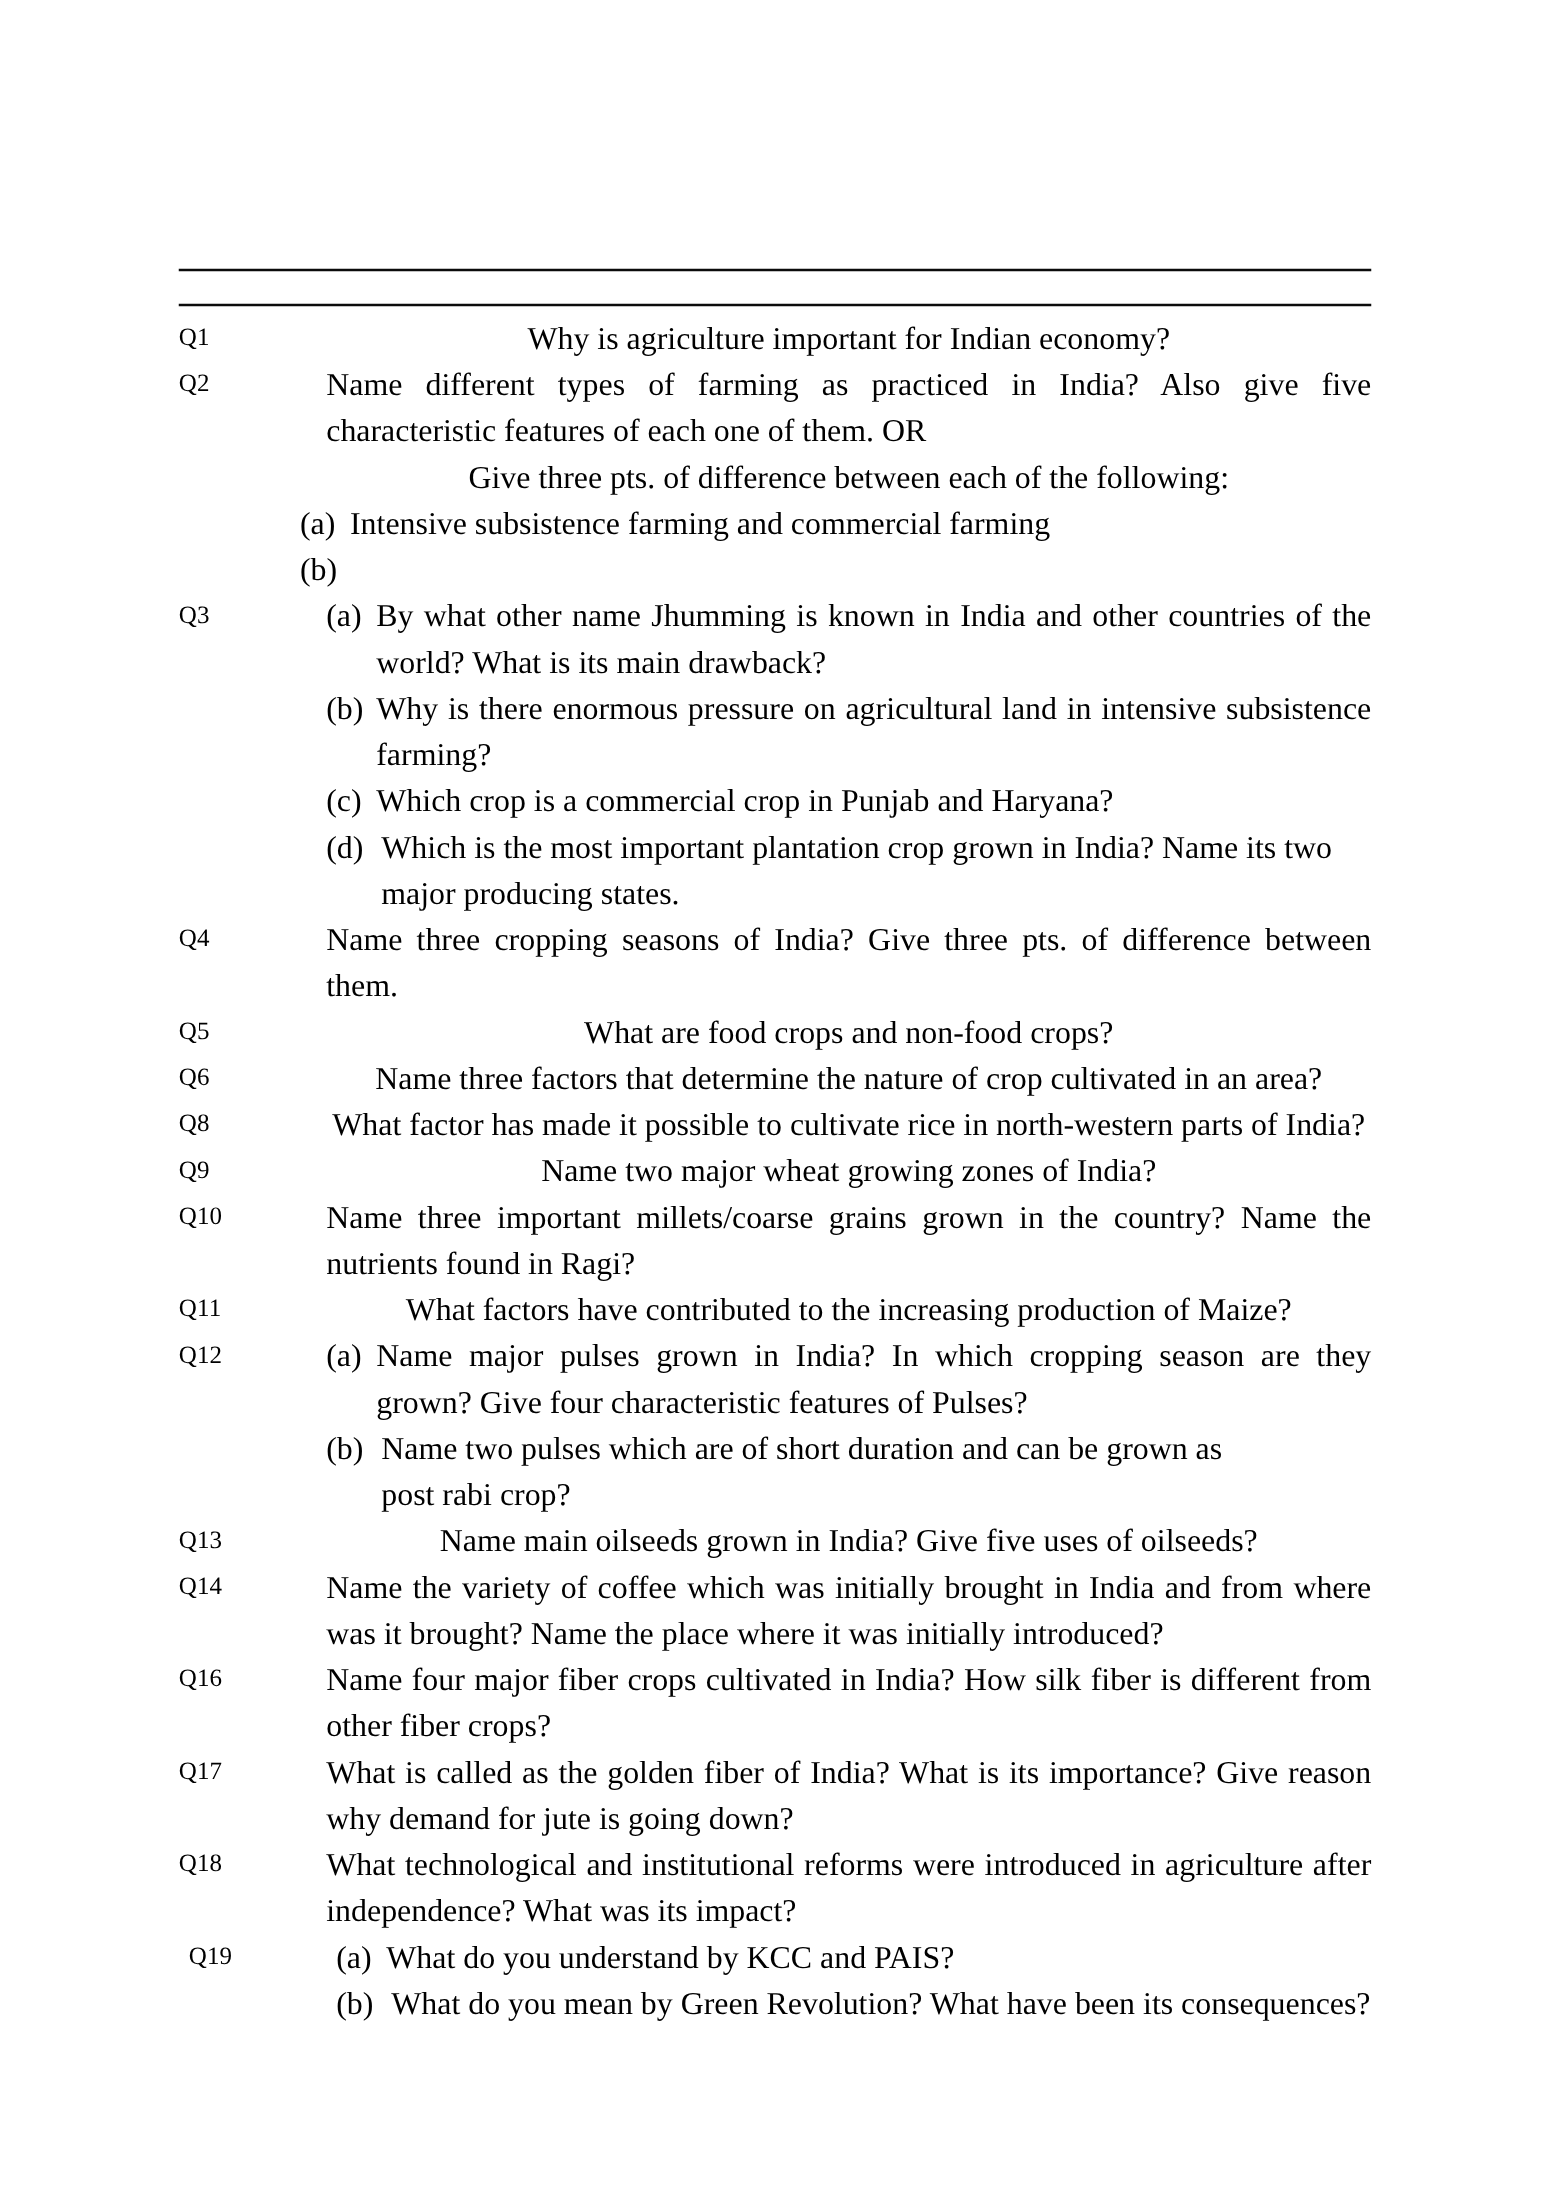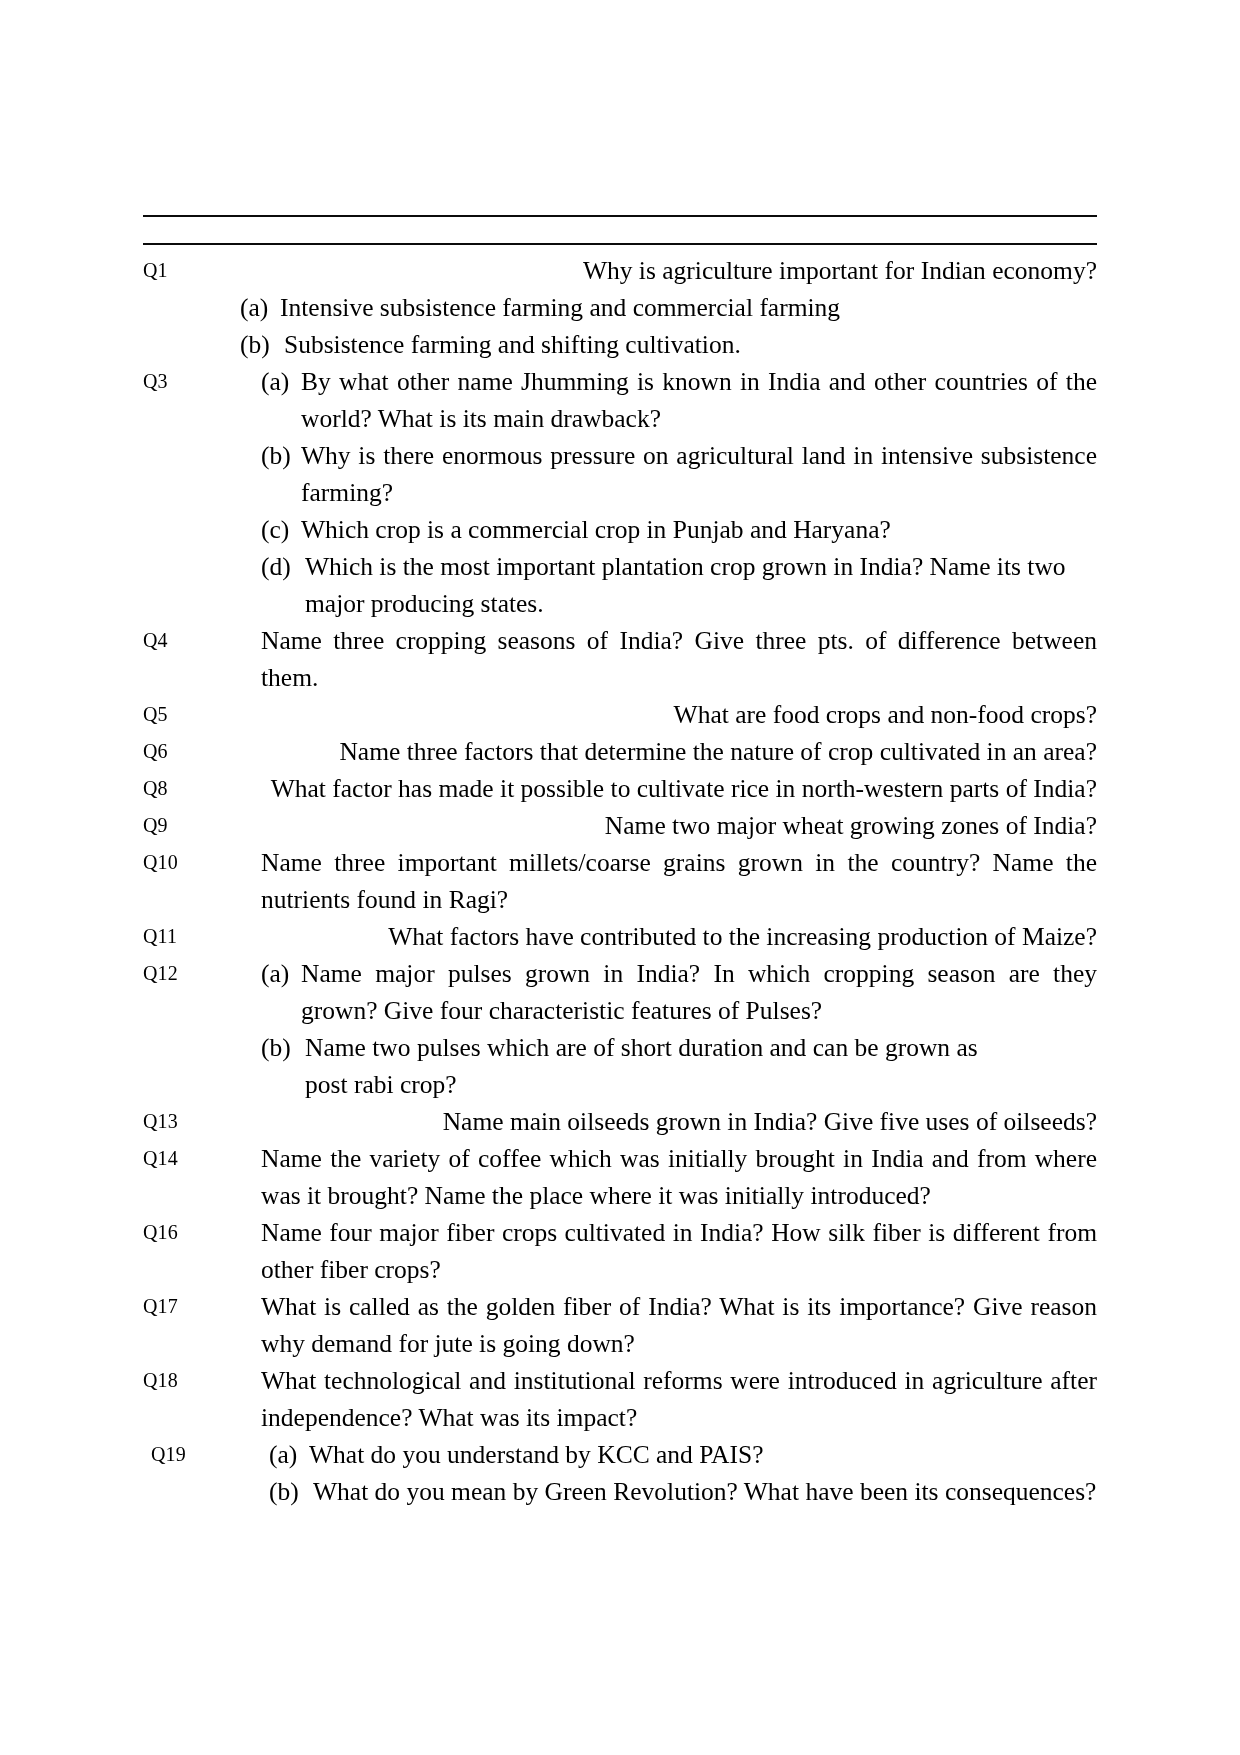--- a/index.html
+++ b/index.html
@@ -61,21 +61,21 @@
   }
 
   .qtext {
     font-size: 25.5px;
     line-height: 37px;
     text-align: justify;
     text-justify: inter-word;
     margin: 0;
     hyphens: none;
   }
-  .qtext.nojustify { text-align: right; font-family: Liberation Serif, serif; }
+  .qtext.nojustify { text-align: center; font-family: Liberation Serif, serif; }
 
   
   .subrow {
     display: flex;
     align-items: flex-start;
     width: 100%;
   }
   .sublabel {
     flex: 0 0 40px;
     width: 40px;
@@ -111,27 +111,33 @@
 
     <div class="qlist">
 
       <div class="qrow">
         <div class="qnum">Q1</div>
         <div class="qbody">
           <p class="qtext nojustify">Why is agriculture important for Indian economy?</p>
         </div>
       </div>
 
+      <div class="qrow">
+        <div class="qnum">Q2</div>
+        <div class="qbody">
+          <p class="qtext">Name different types of farming as practiced in India? Also give five characteristic features of each one of them. OR</p>
+          <p class="qtext nojustify">Give three pts. of difference between each of the following:</p>
+        </div>
+      </div>
       <div class="subrow offset">
         <div class="sublabel">(a)</div>
         <p class="subtext nojustify">Intensive subsistence farming and commercial farming</p>
       </div>
       <div class="subrow offset">
         <div class="sublabel wide">(b)</div>
-        <p class="subtext nojustify">Subsistence farming and shifting cultivation.</p>
       </div>
 
       <div class="qrow">
         <div class="qnum">Q3</div>
         <div class="qbody">
           <div class="subrow">
             <div class="sublabel">(a)</div>
             <p class="subtext">By what other name Jhumming is known in India and other countries of the world? What is its main drawback?</p>
           </div>
           <div class="subrow">

